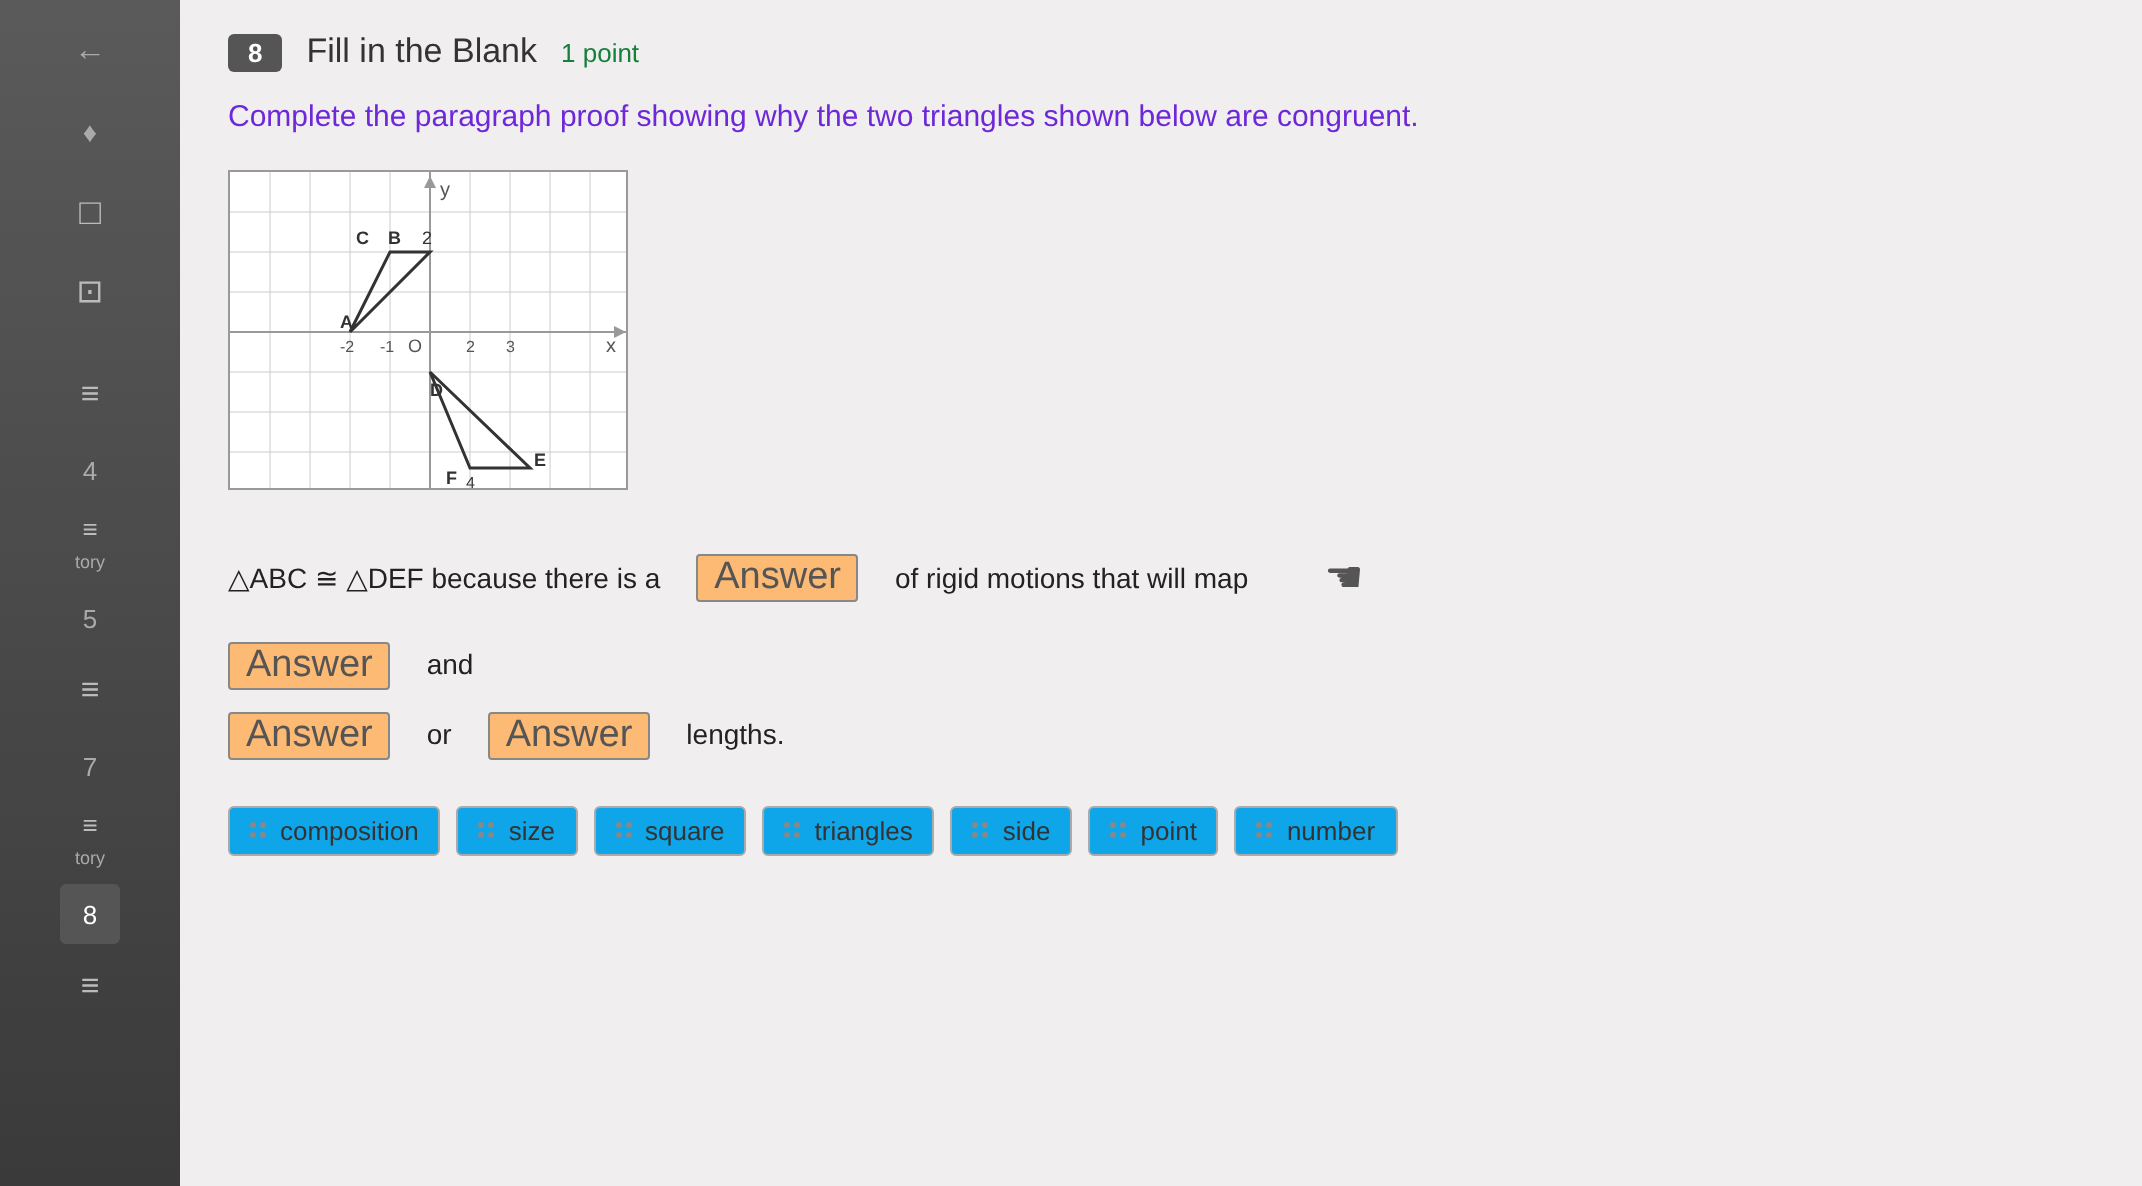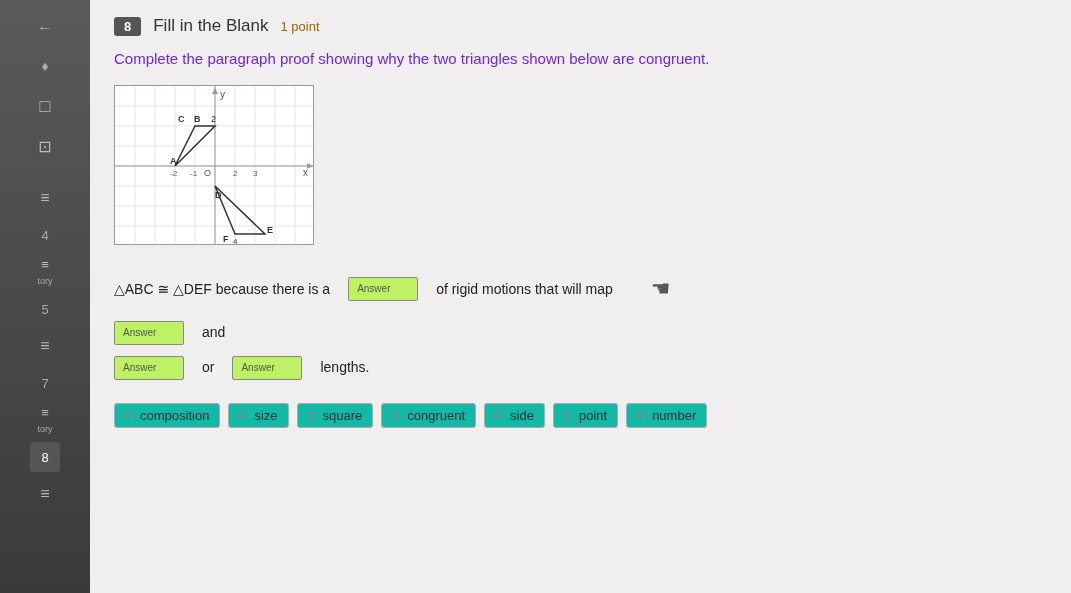--- a/index.html
+++ b/index.html
@@ -71,21 +71,21 @@
       font-weight: bold;
       padding: 2px 10px;
       border-radius: 3px;
     }
     .question-type {
       font-size: 17px;
       color: #333;
     }
     .question-points {
       font-size: 13px;
-      color: #a16207;
+      color: #15803d;
     }
 
     .question-text {
       font-size: 15px;
       color: #6d28d9;
       margin-bottom: 16px;
       line-height: 1.4;
     }
 
     
@@ -110,42 +110,42 @@
       align-items: center;
       gap: 18px;
       flex-wrap: wrap;
       margin-bottom: 4px;
     }
 
     .answer-box {
       display: inline-flex;
       align-items: center;
       border: 1px solid #888;
-      background: #bef264;
+      background: #fdba74;
       padding: 2px 8px;
-      font-size: 10px;
+      font-size: 19px;
       min-width: 70px;
       height: 24px;
       color: #555;
       border-radius: 2px;
     }
 
     
     .answer-tiles {
       display: flex;
       flex-wrap: wrap;
       gap: 8px;
       margin-top: 20px;
     }
     .answer-tile {
       display: flex;
       align-items: center;
       gap: 4px;
       border: 1px solid #aaa;
-      background: #14b8a6;
+      background: #0ea5e9;
       padding: 4px 10px;
       font-size: 13px;
       border-radius: 3px;
       cursor: grab;
       color: #333;
     }
     .tile-dots {
       display: flex;
       flex-direction: column;
       gap: 2px;
@@ -325,21 +325,21 @@
           <span></span>
           <span></span>
         </div>
         <span>square</span>
       </div>
       <div class="answer-tile">
         <div class="tile-dots">
           <span></span>
           <span></span>
         </div>
-        <span>congruent</span>
+        <span>triangles</span>
       </div>
       <div class="answer-tile">
         <div class="tile-dots">
           <span></span>
           <span></span>
         </div>
         <span>side</span>
       </div>
       <div class="answer-tile">
         <div class="tile-dots">

